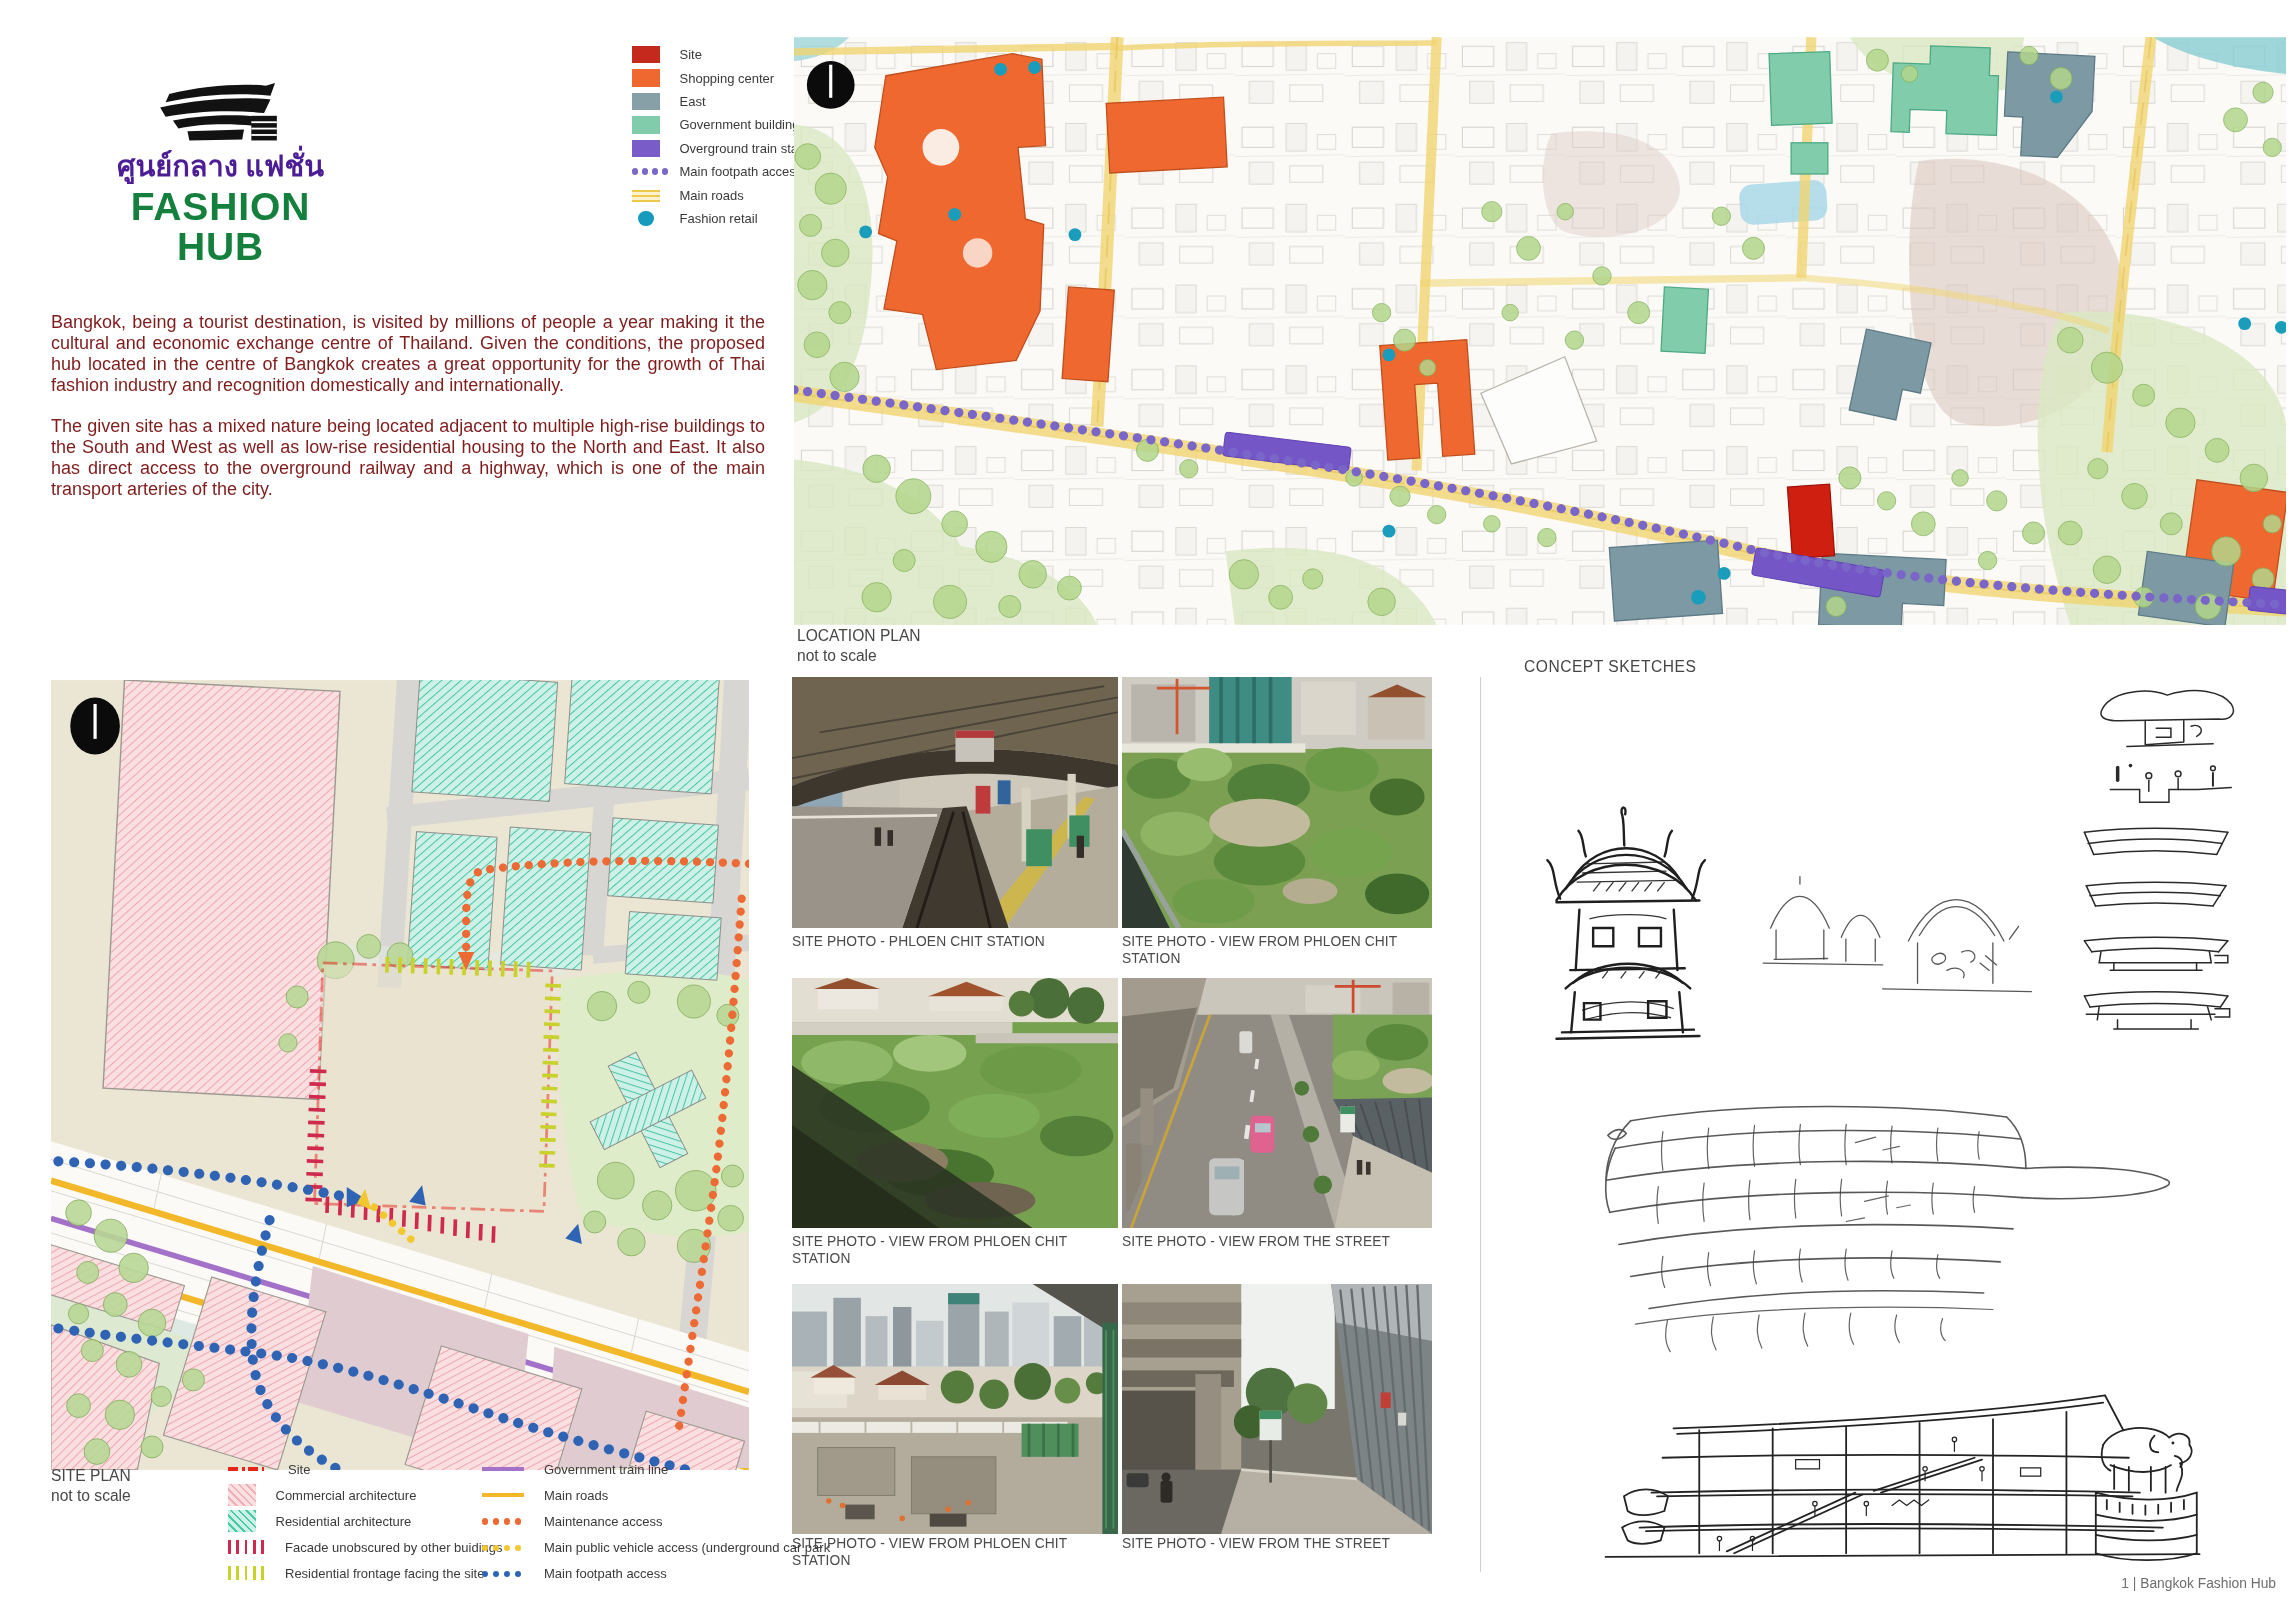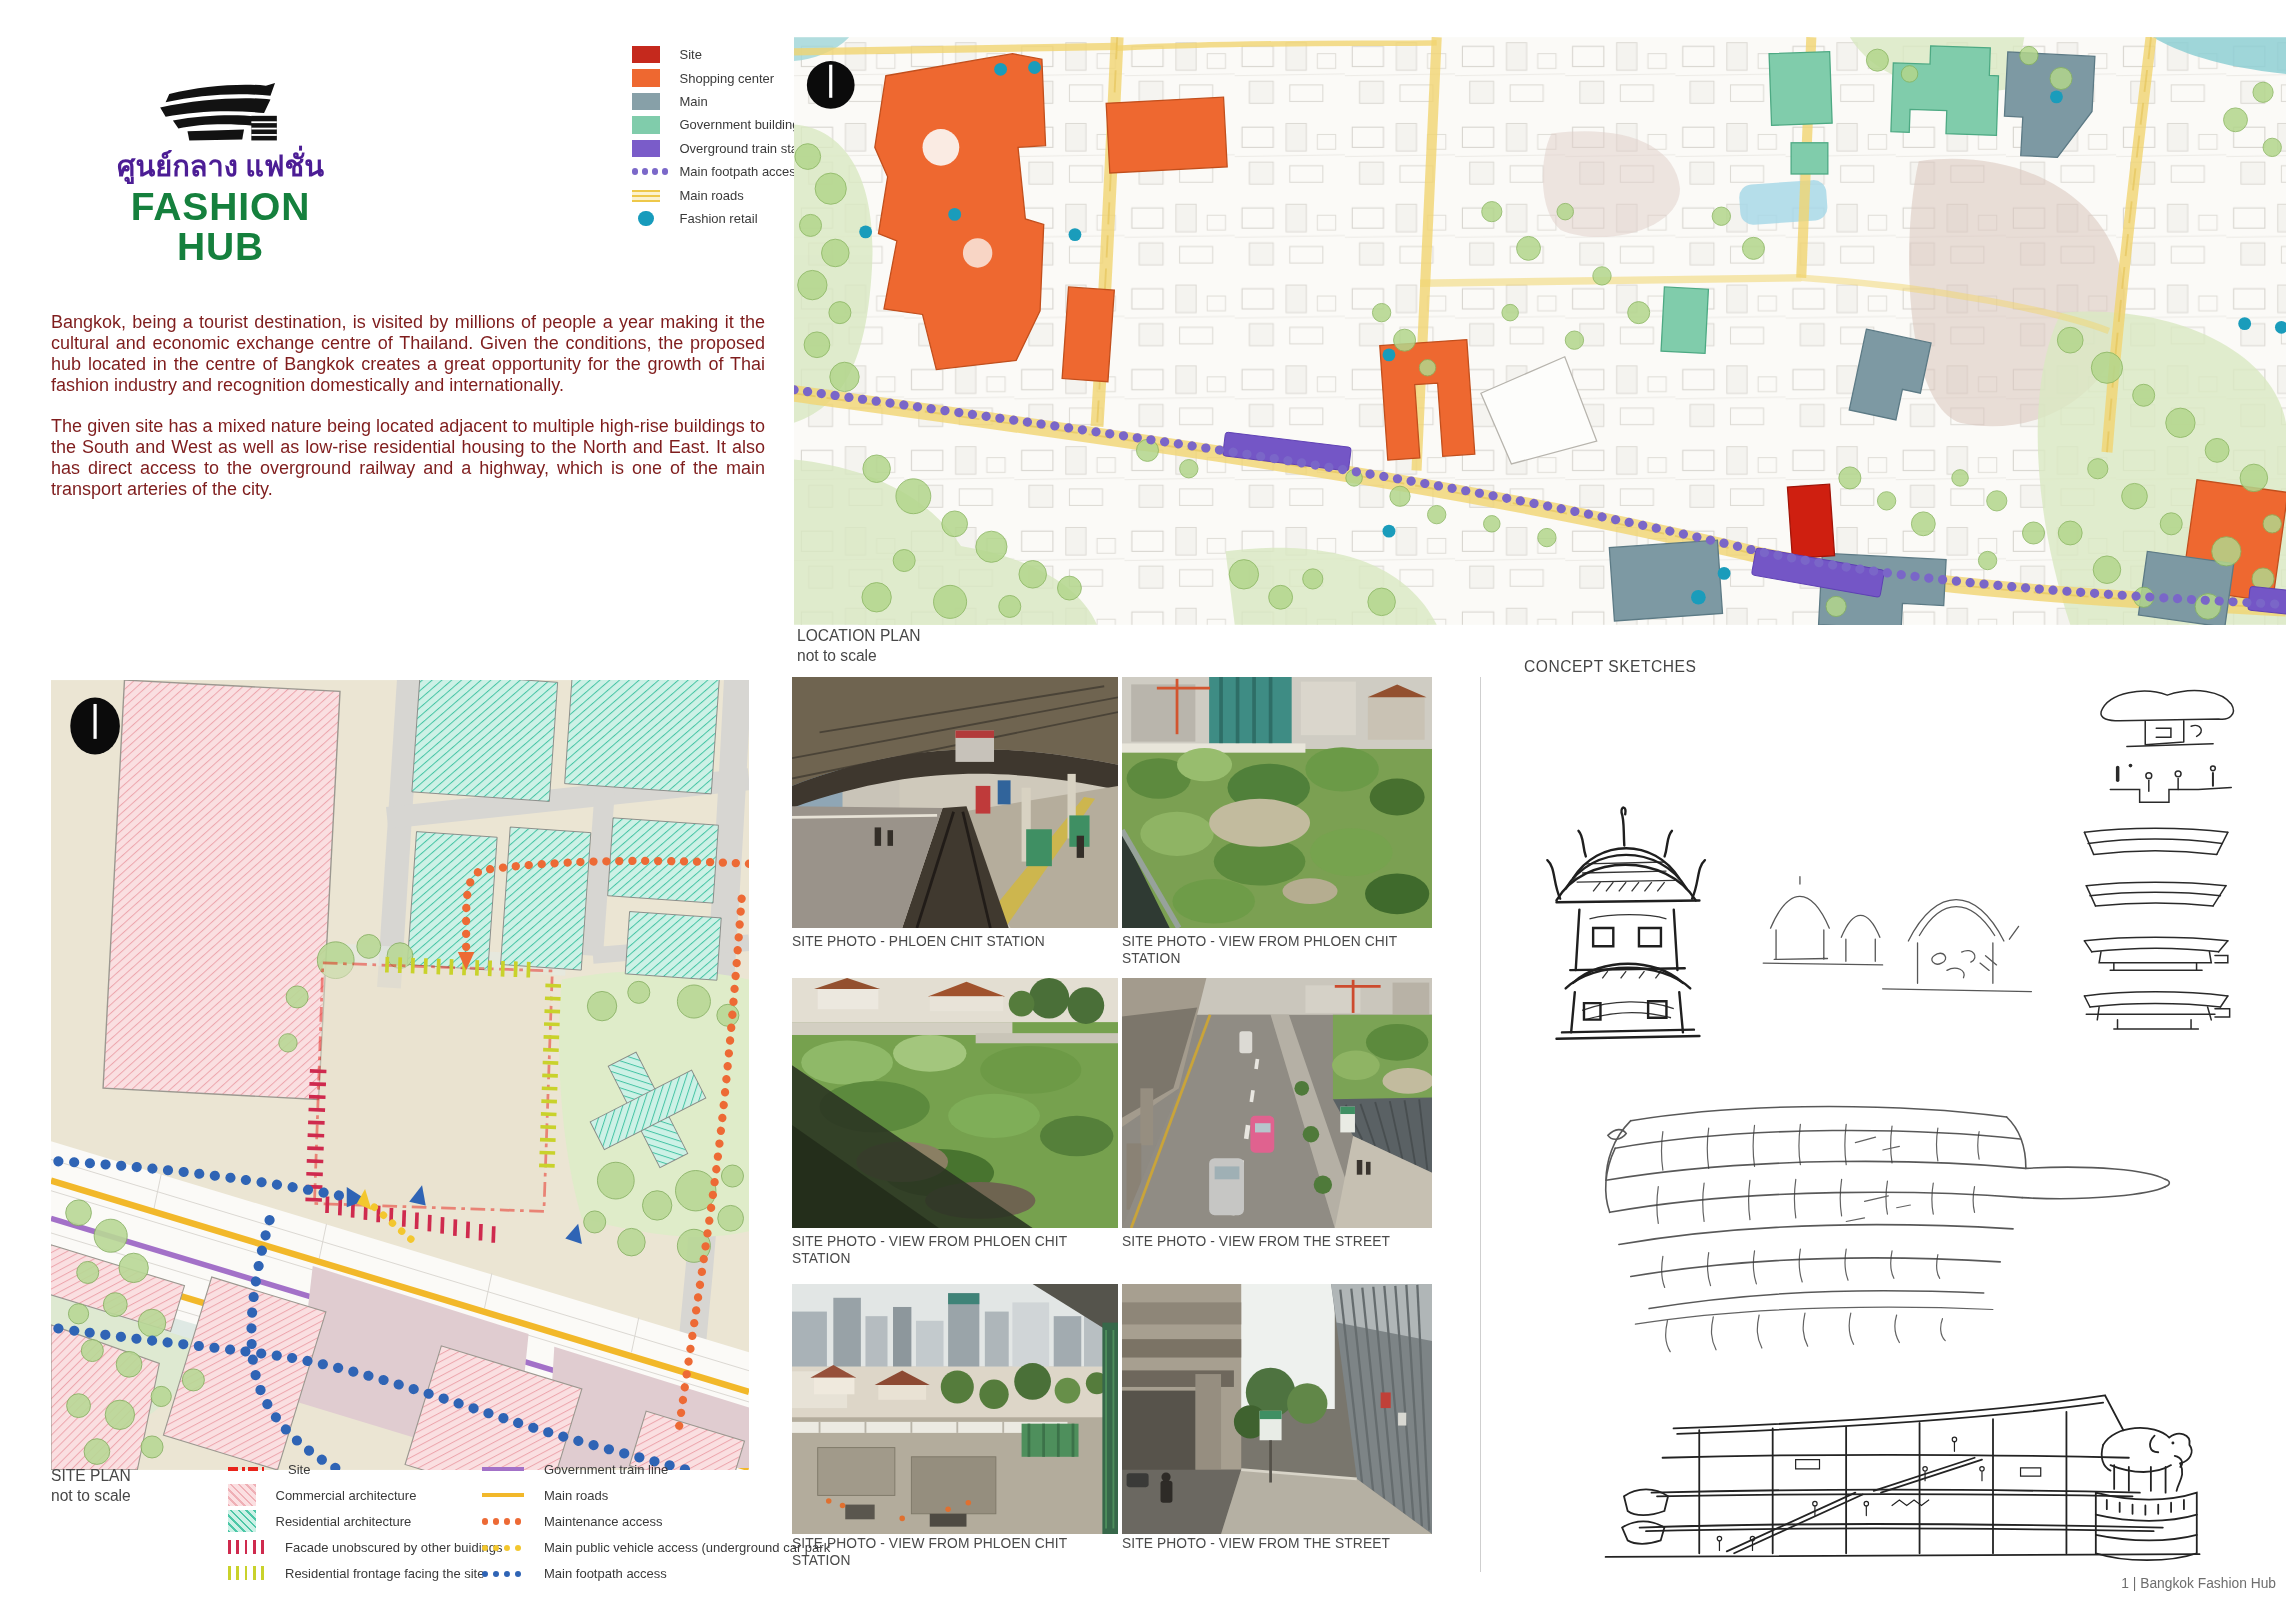--- a/index.html
+++ b/index.html
@@ -83,21 +83,21 @@
     <div class="lrow">
         <span class="sw c-site"></span>
         <span class="lbl">Site</span>
       </div>
     <div class="lrow">
         <span class="sw c-shop"></span>
         <span class="lbl">Shopping center</span>
       </div>
     <div class="lrow">
         <span class="sw c-hotel"></span>
-        <span class="lbl">Main</span>
+        <span class="lbl">East</span>
       </div>
     <div class="lrow">
         <span class="sw c-gov"></span>
         <span class="lbl">Government building</span>
       </div>
     <div class="lrow">
         <span class="sw c-train"></span>
         <span class="lbl">Overground train station</span>
       </div>
     <div class="lrow">

